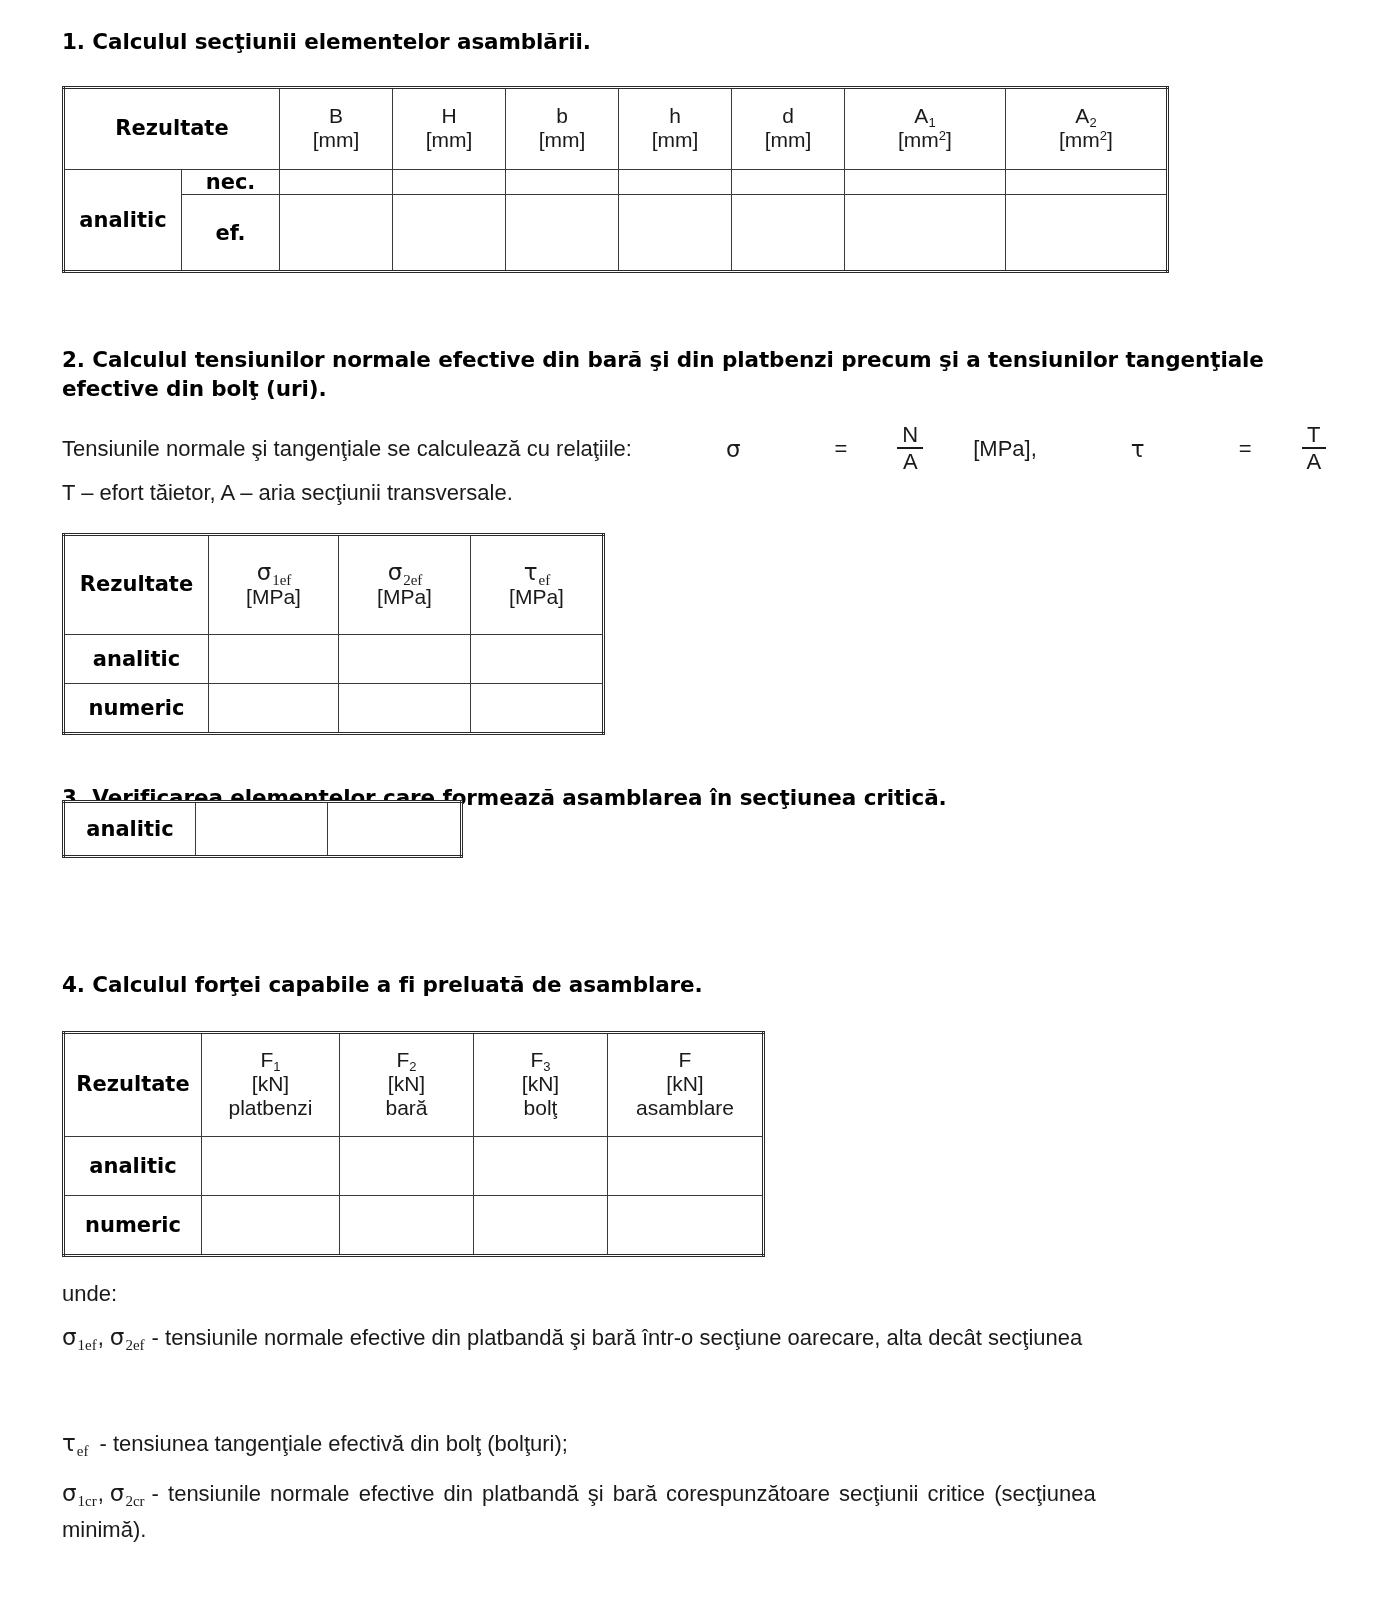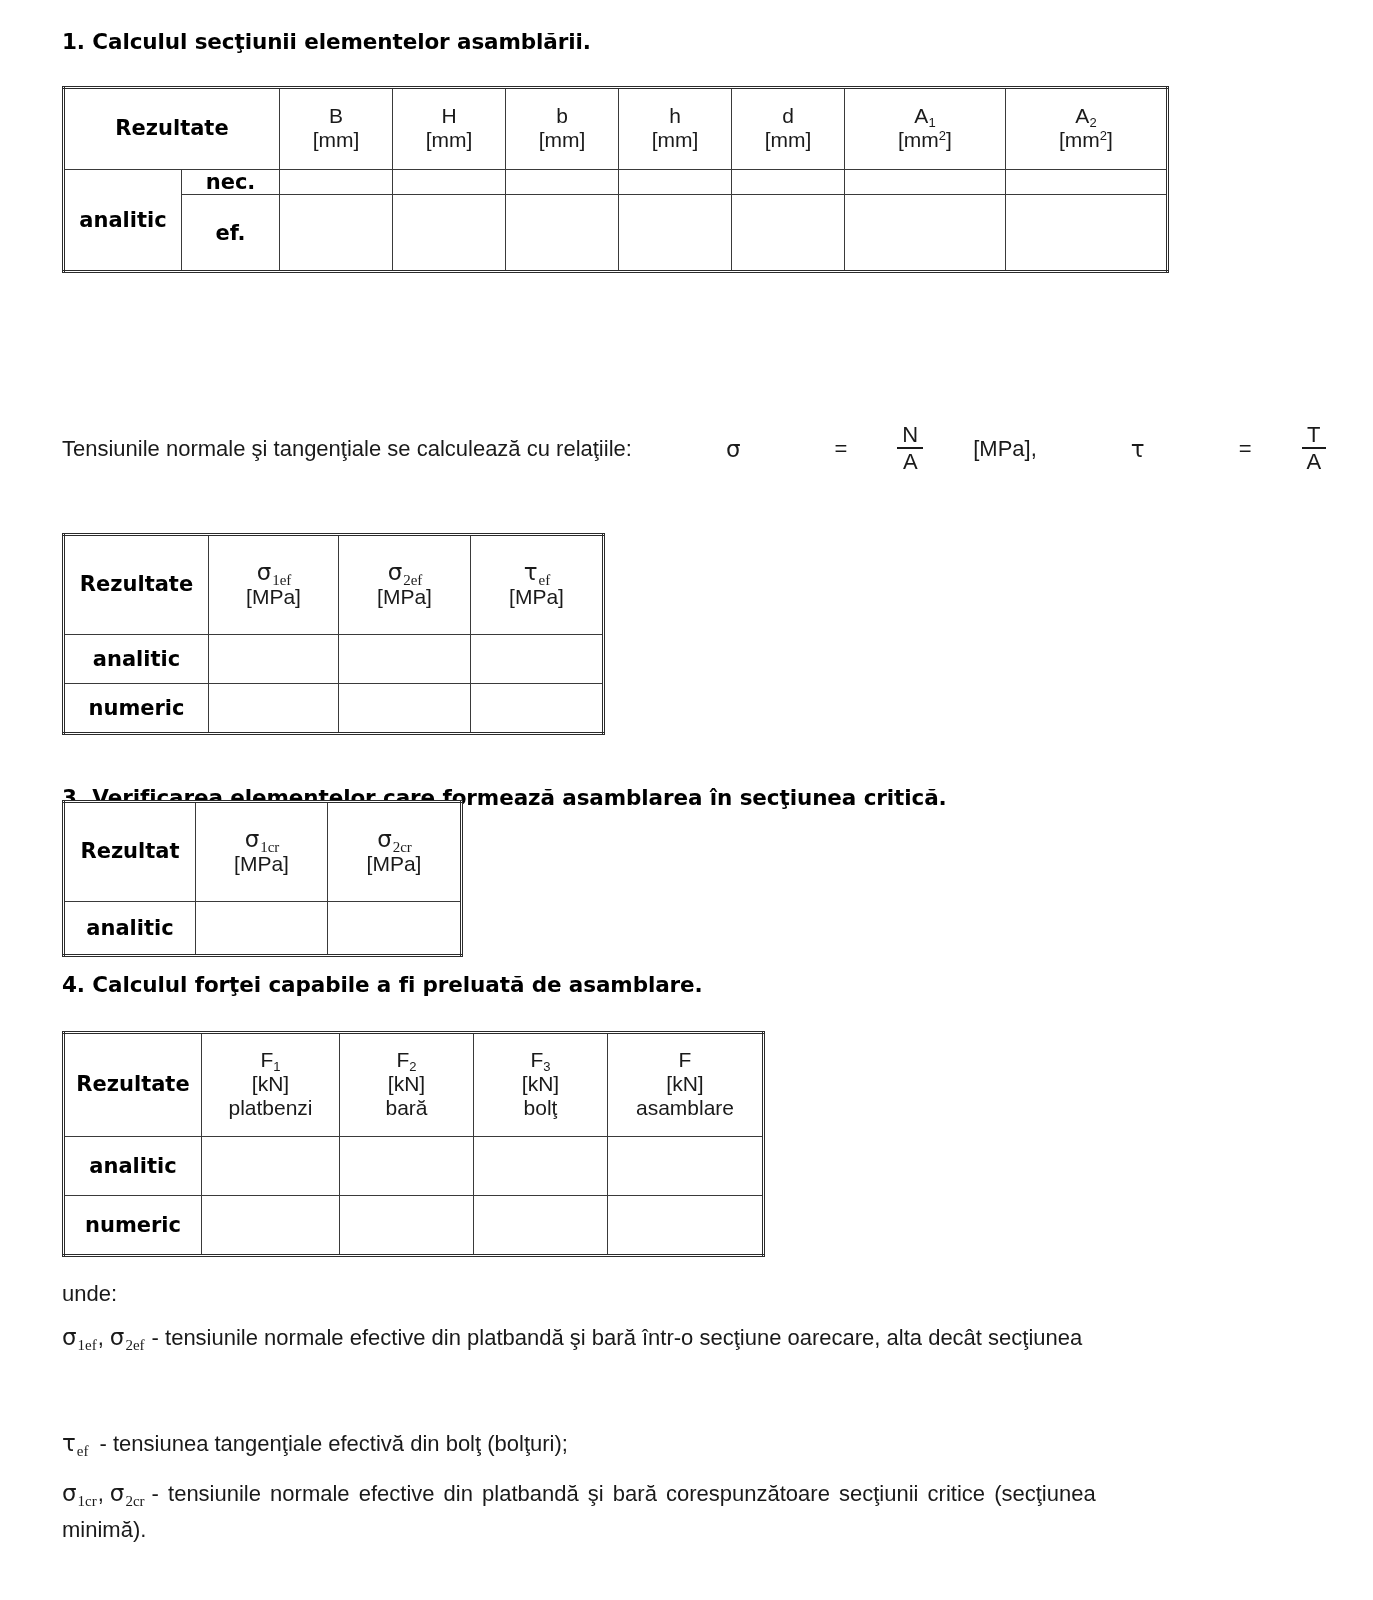--- a/index.html
+++ b/index.html
@@ -202,20 +202,24 @@
         <td></td>
         <td></td>
         <td></td>
         <td></td>
         <td></td>
         <td></td>
       </tr>
     </tbody>
   </table>
 
+  <div class="abs section-heading wide" style="left:62px; top:345px;">
+    <span>2. Calculul tensiunilor normale efective din bară şi din platbenzi precum şi a tensiunilor tangenţiale</span>
+    <span class="ln2">efective din bolţ (uri).</span>
+  </div>
 
   <div class="abs formula-line" style="left:62px; top:424px; width:1270px;">
     <span class="body-text" style="white-space:nowrap;">Tensiunile normale şi tangenţiale se calculează cu relaţiile:</span>
     <span style="display:inline-block; width:14px;"></span>
     <span class="gl">σ</span>
     <span style="display:inline-block;width:7px;"></span>
     <span>=</span>
     <span class="frac">
       <span class="num">N</span>
       <span class="den">A</span>
@@ -227,20 +231,21 @@
     <span>=</span>
     <span class="frac">
       <span class="num">T</span>
       <span class="den">A</span>
     </span>
     <span>[MPa]</span>
     <span style="display:inline-block;width:8px;"></span>
     <span style="white-space:nowrap;">unde: N – efort axial,</span>
   </div>
 
+  <div class="abs body-text" style="left:62px; top:477px;">T – efort tăietor, A – aria secţiunii transversale.</div>
 
   <table class="grid abs" id="t2" style="left:62px; top:533px; width:540px;">
     <colgroup>
       <col style="width:145px">
         <col style="width:130px">
         <col style="width:132px">
         <col style="width:133px">
     </colgroup>
     <tbody>
       <tr>
@@ -275,31 +280,20 @@
 
   <div class="abs section-heading" style="left:62px; top:783px;">3. Verificarea elementelor care formează asamblarea în secţiunea critică.</div>
 
   <table class="grid abs" id="t3" style="left:62px; top:800px; width:398px;">
     <colgroup>
       <col style="width:132px">
         <col style="width:132px">
         <col style="width:134px">
     </colgroup>
     <tbody>
-      <tr>
-        <td class="lbl hd" style="height:88px;">Rezultat</td>
-        <td class="hd">
-          <span class="sym">σ<span class="sb">1cr</span></span>
-          <span class="unit">[MPa]</span>
-        </td>
-        <td class="hd">
-          <span class="sym">σ<span class="sb">2cr</span></span>
-          <span class="unit">[MPa]</span>
-        </td>
-      </tr>
       <tr>
         <td class="lbl" style="height:52px;">analitic</td>
         <td></td>
         <td></td>
       </tr>
     </tbody>
   </table>
 
   <div class="abs section-heading" style="left:62px; top:970px;">4. Calculul forţei capabile a fi preluată de asamblare.</div>
 

